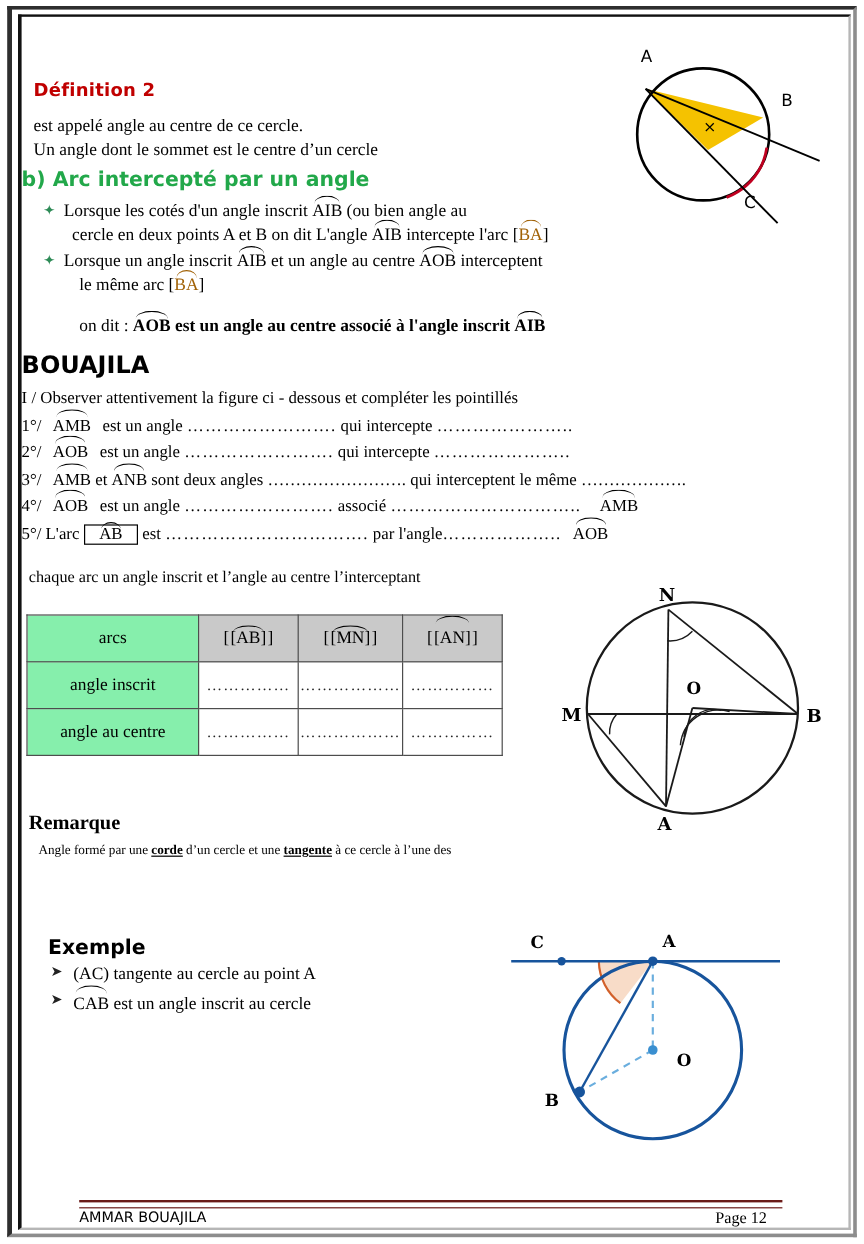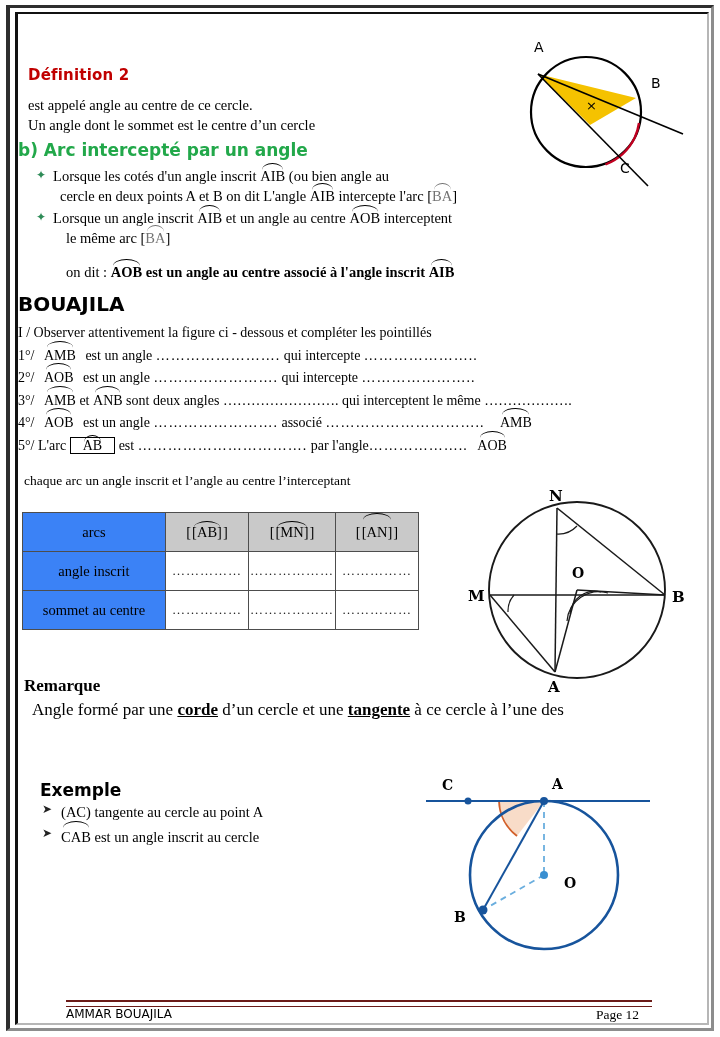--- a/index.html
+++ b/index.html
@@ -91,21 +91,21 @@
     white-space:nowrap;
   }
   .arc::before{
     content:"";
     position:absolute;
     left:8%; right:8%;
     top:-3px; height:7px;
     border-top:1.3px solid currentColor;
     border-radius:60% 60% 0 0 / 100% 100% 0 0;
   }
-  .arcblue{color:#737373;}
+  .arcblue{color:#a16207;}
   .bld{font-weight:bold;}
 
   
   #ex-block{left:18px; top:322px; width:660px; font-size:14px; line-height:21.5px;}
   #ex-block .ln{white-space:nowrap;}
   .dots{letter-spacing:1px;}
   .boxed{
     border:1.2px solid #000; padding:0 12px; display:inline-block; line-height:14px;
   }
 
@@ -117,26 +117,26 @@
     font-size:14.5px;
   }
   #tbl td, #tbl th{
     border:1.6px solid #4d4d4d;
     height:36px;
     font-weight:normal;
     text-align:center;
     font-family:"Liberation Serif", serif;
   }
   #tbl .c-head{background:#c9c9c9;}
-  #tbl .c-left{background:#3b82f6; width:140px; text-align:center;margin-top:36px;}
+  #tbl .c-left{background:#86efac; width:140px; text-align:center;margin-top:36px;}
   #tbl .c-data{background:#ffffff; width:80px; color:#222; font-size:13px; letter-spacing:1px;}
   #tbl .c-ab{width:80px;}
 
   
-  #remarque-body{left:32px; top:698px; width:620px; font-size:17px; line-height:23px;}
+  #remarque-body{left:32px; top:698px; width:620px; font-size:11px; line-height:23px;}
   .u{text-decoration:underline; font-weight:bold;}
 
   #exemple-list{left:42px; top:800px; width:360px; font-size:14.5px; line-height:24px;}
 
   
   #footer-rule{
     position:absolute; left:66px; top:1000px; width:586px; height:4px;
     border-top:2px solid #6b1b18; border-bottom:1px solid #6b1b18;
     background:#ffffff;
   }
@@ -282,21 +282,21 @@
       <td class="c-head c-ab">[<span class="arc" style="padding:0 1px;">[MN]</span>]</td>
       <td class="c-head c-ab">[<span class="arc" style="padding:8px 1px;">[AN]</span>]</td>
     </tr>
     <tr>
       <td class="c-left">angle  inscrit</td>
       <td class="c-data">……………</td>
       <td class="c-data">………………</td>
       <td class="c-data">……………</td>
     </tr>
     <tr>
-      <td class="c-left">sommet au centre</td>
+      <td class="c-left">angle au centre</td>
       <td class="c-data">……………</td>
       <td class="c-data">………………</td>
       <td class="c-data">……………</td>
     </tr>
   </tbody>
     </table>
 
   <div class="abs" style="left:466px; top:482px;">
     <svg width="240" height="215" viewBox="0 0 240 215">
       <circle cx="111" cy="108" r="88" fill="none" stroke="#1a1a1a" stroke-width="1.9"></circle>

